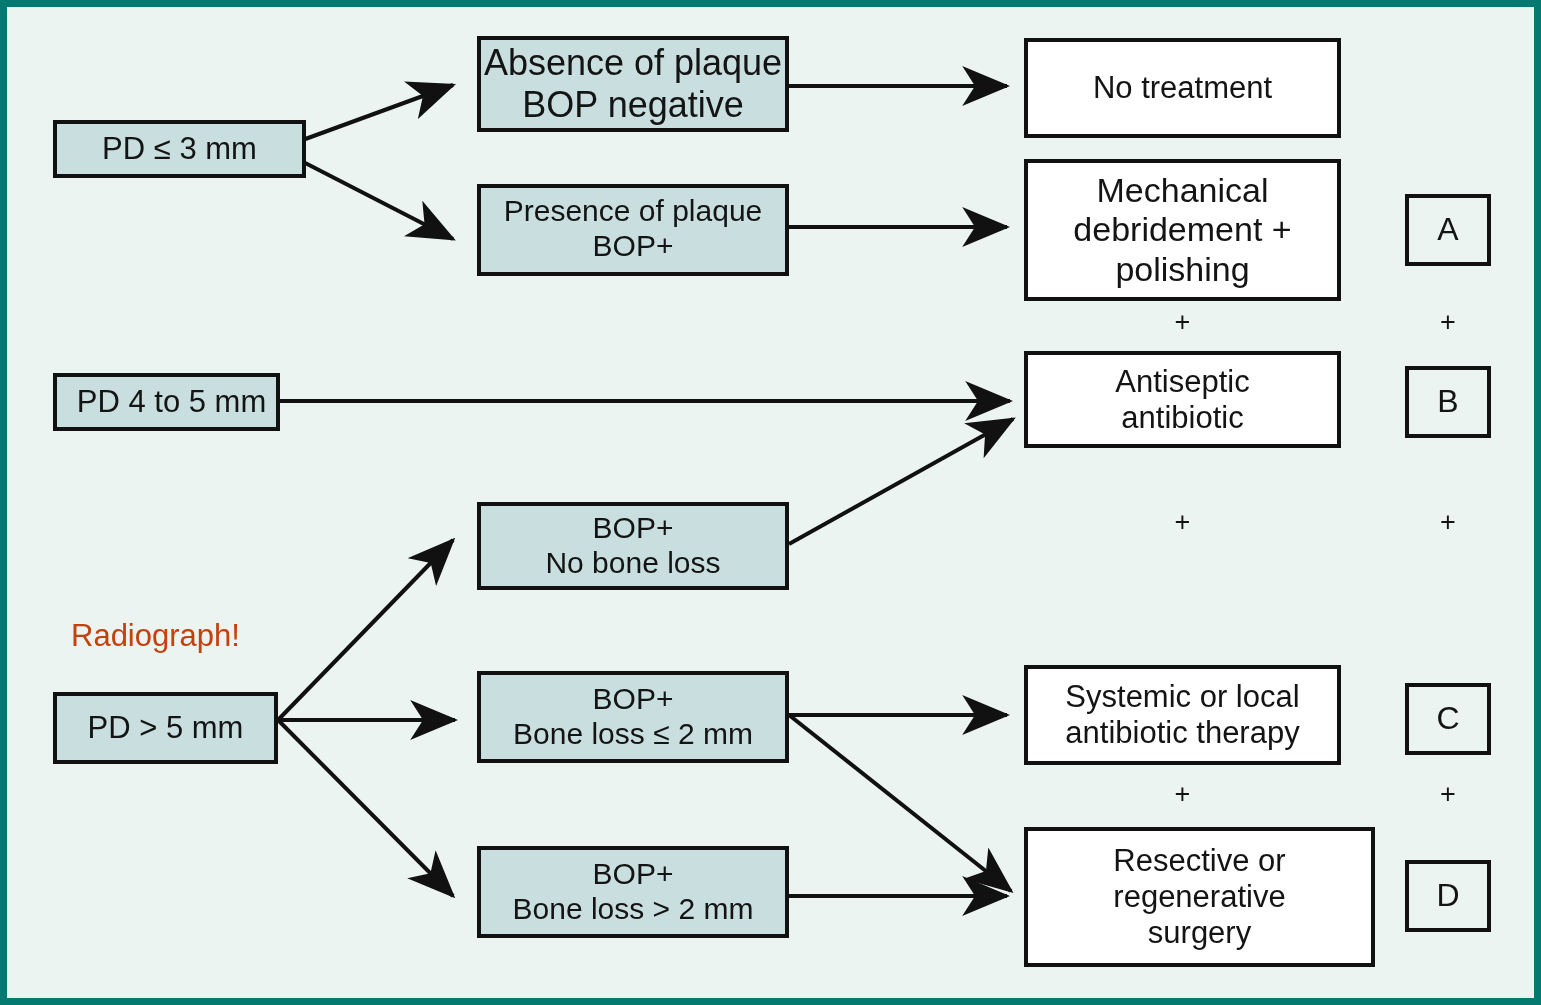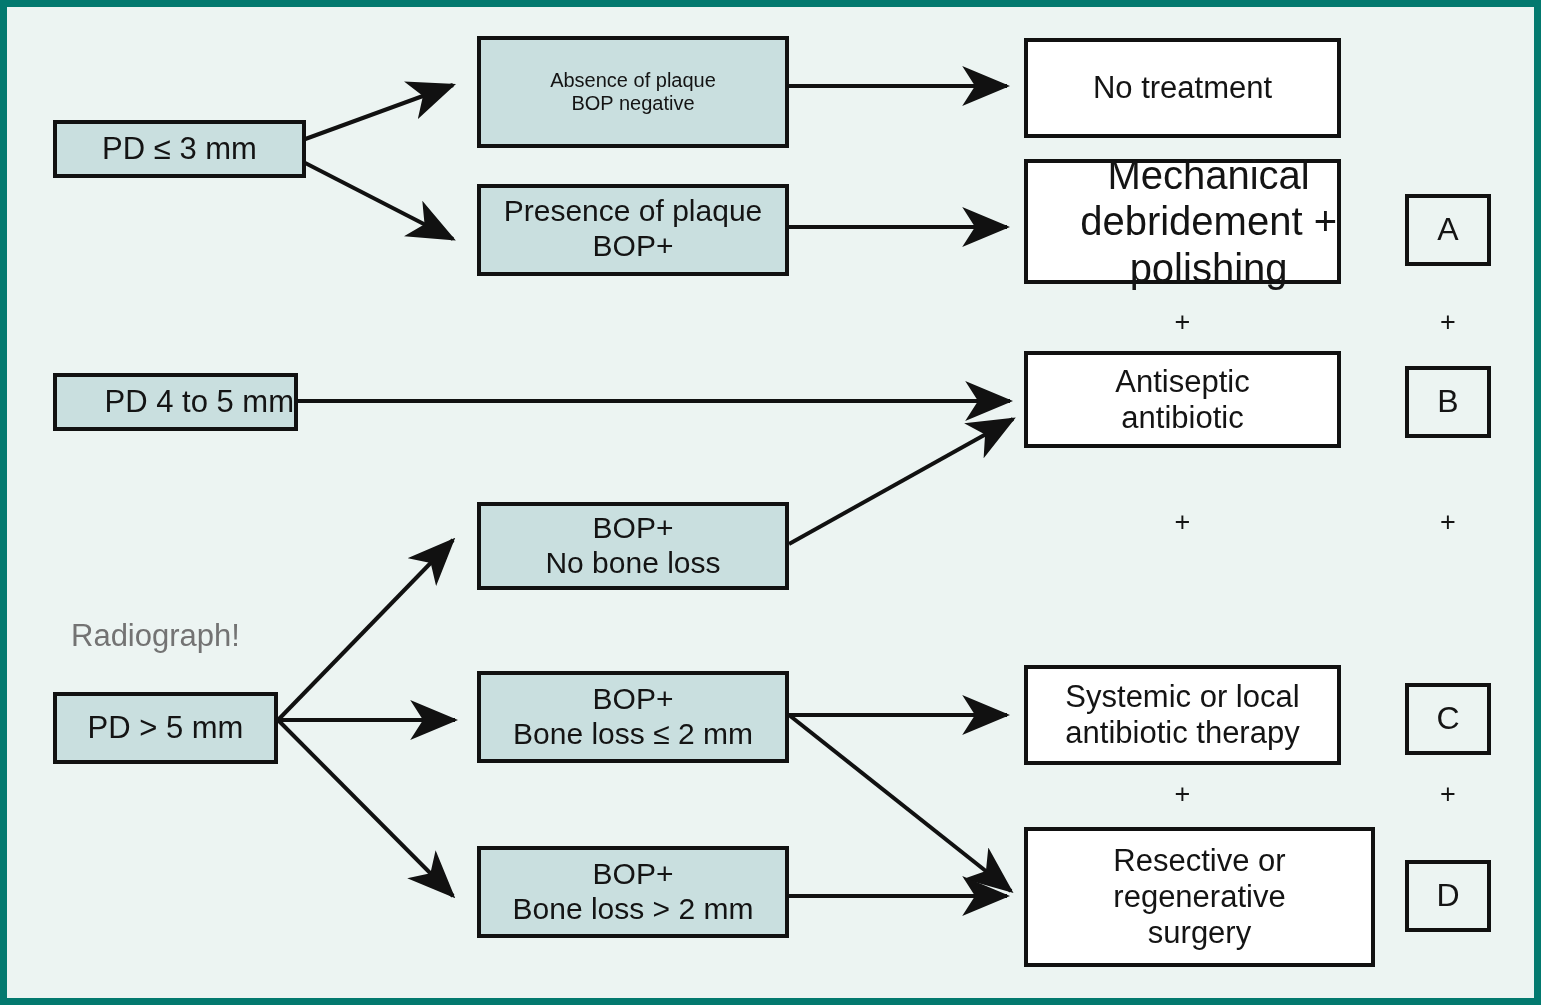--- a/index.html
+++ b/index.html
@@ -51,39 +51,39 @@
     white-space: pre-line;
   }
   .plus {
     position: absolute;
     color: #141414;
     text-align: center;
     z-index: 3;
   }
   .free-label {
     position: absolute;
-    color: #737373;
+    color: #c2410c;
     z-index: 3;
     white-space: nowrap;
   }
   
   #node-pd3      { left: 46px;   top: 113px; width: 253px; height: 58px;  font-size: 31px; }
-  #node-pd45     { left: 46px;   top: 366px; width: 245px; height: 58px;  font-size: 31px;
-                   justify-content: flex-end; padding-left: 10px; }
+  #node-pd45     { left: 46px;   top: 366px; width: 227px; height: 58px;  font-size: 31px;
+                   justify-content: center; padding-left: 10px; }
   #node-pd5      { left: 46px;   top: 685px; width: 225px; height: 72px;  font-size: 31px; }
 
-  #node-absence  { left: 470px;  top: 29px;  width: 312px; height: 112px;  font-size: 20px; }
+  #node-absence  { left: 470px;  top: 29px;  width: 312px; height: 96px;  font-size: 36px; }
   #node-presence { left: 470px;  top: 177px; width: 312px; height: 92px;  font-size: 30px;
                    align-items: flex-start; padding-top: 6px; }
   #node-bop-nbl  { left: 470px;  top: 495px; width: 312px; height: 88px;  font-size: 30px; }
   #node-bop-bl2  { left: 470px;  top: 664px; width: 312px; height: 92px;  font-size: 30px; }
   #node-bop-bl2b { left: 470px;  top: 839px; width: 312px; height: 92px;  font-size: 30px; }
 
   #node-notreat  { left: 1017px; top: 31px;  width: 317px; height: 100px; font-size: 31px; }
-  #node-mech     { left: 1017px; top: 152px; width: 317px; height: 125px; font-size: 40px; justify-content: flex-end; }
+  #node-mech     { left: 1017px; top: 152px; width: 317px; height: 142px; font-size: 34px; }
   #node-anti     { left: 1017px; top: 344px; width: 317px; height: 97px;  font-size: 31px; }
   #node-systemic { left: 1017px; top: 658px; width: 317px; height: 100px; font-size: 31px; }
   #node-resect   { left: 1017px; top: 820px; width: 351px; height: 140px; font-size: 31px; }
 
   #node-A { left: 1398px; top: 187px; width: 86px; height: 72px; font-size: 32px; }
   #node-B { left: 1398px; top: 359px; width: 86px; height: 72px; font-size: 32px; }
   #node-C { left: 1398px; top: 676px; width: 86px; height: 72px; font-size: 32px; }
   #node-D { left: 1398px; top: 853px; width: 86px; height: 72px; font-size: 32px; }
 
   #plus-t1 { left: 1017px; top: 300px; width: 317px; font-size: 27px; }

